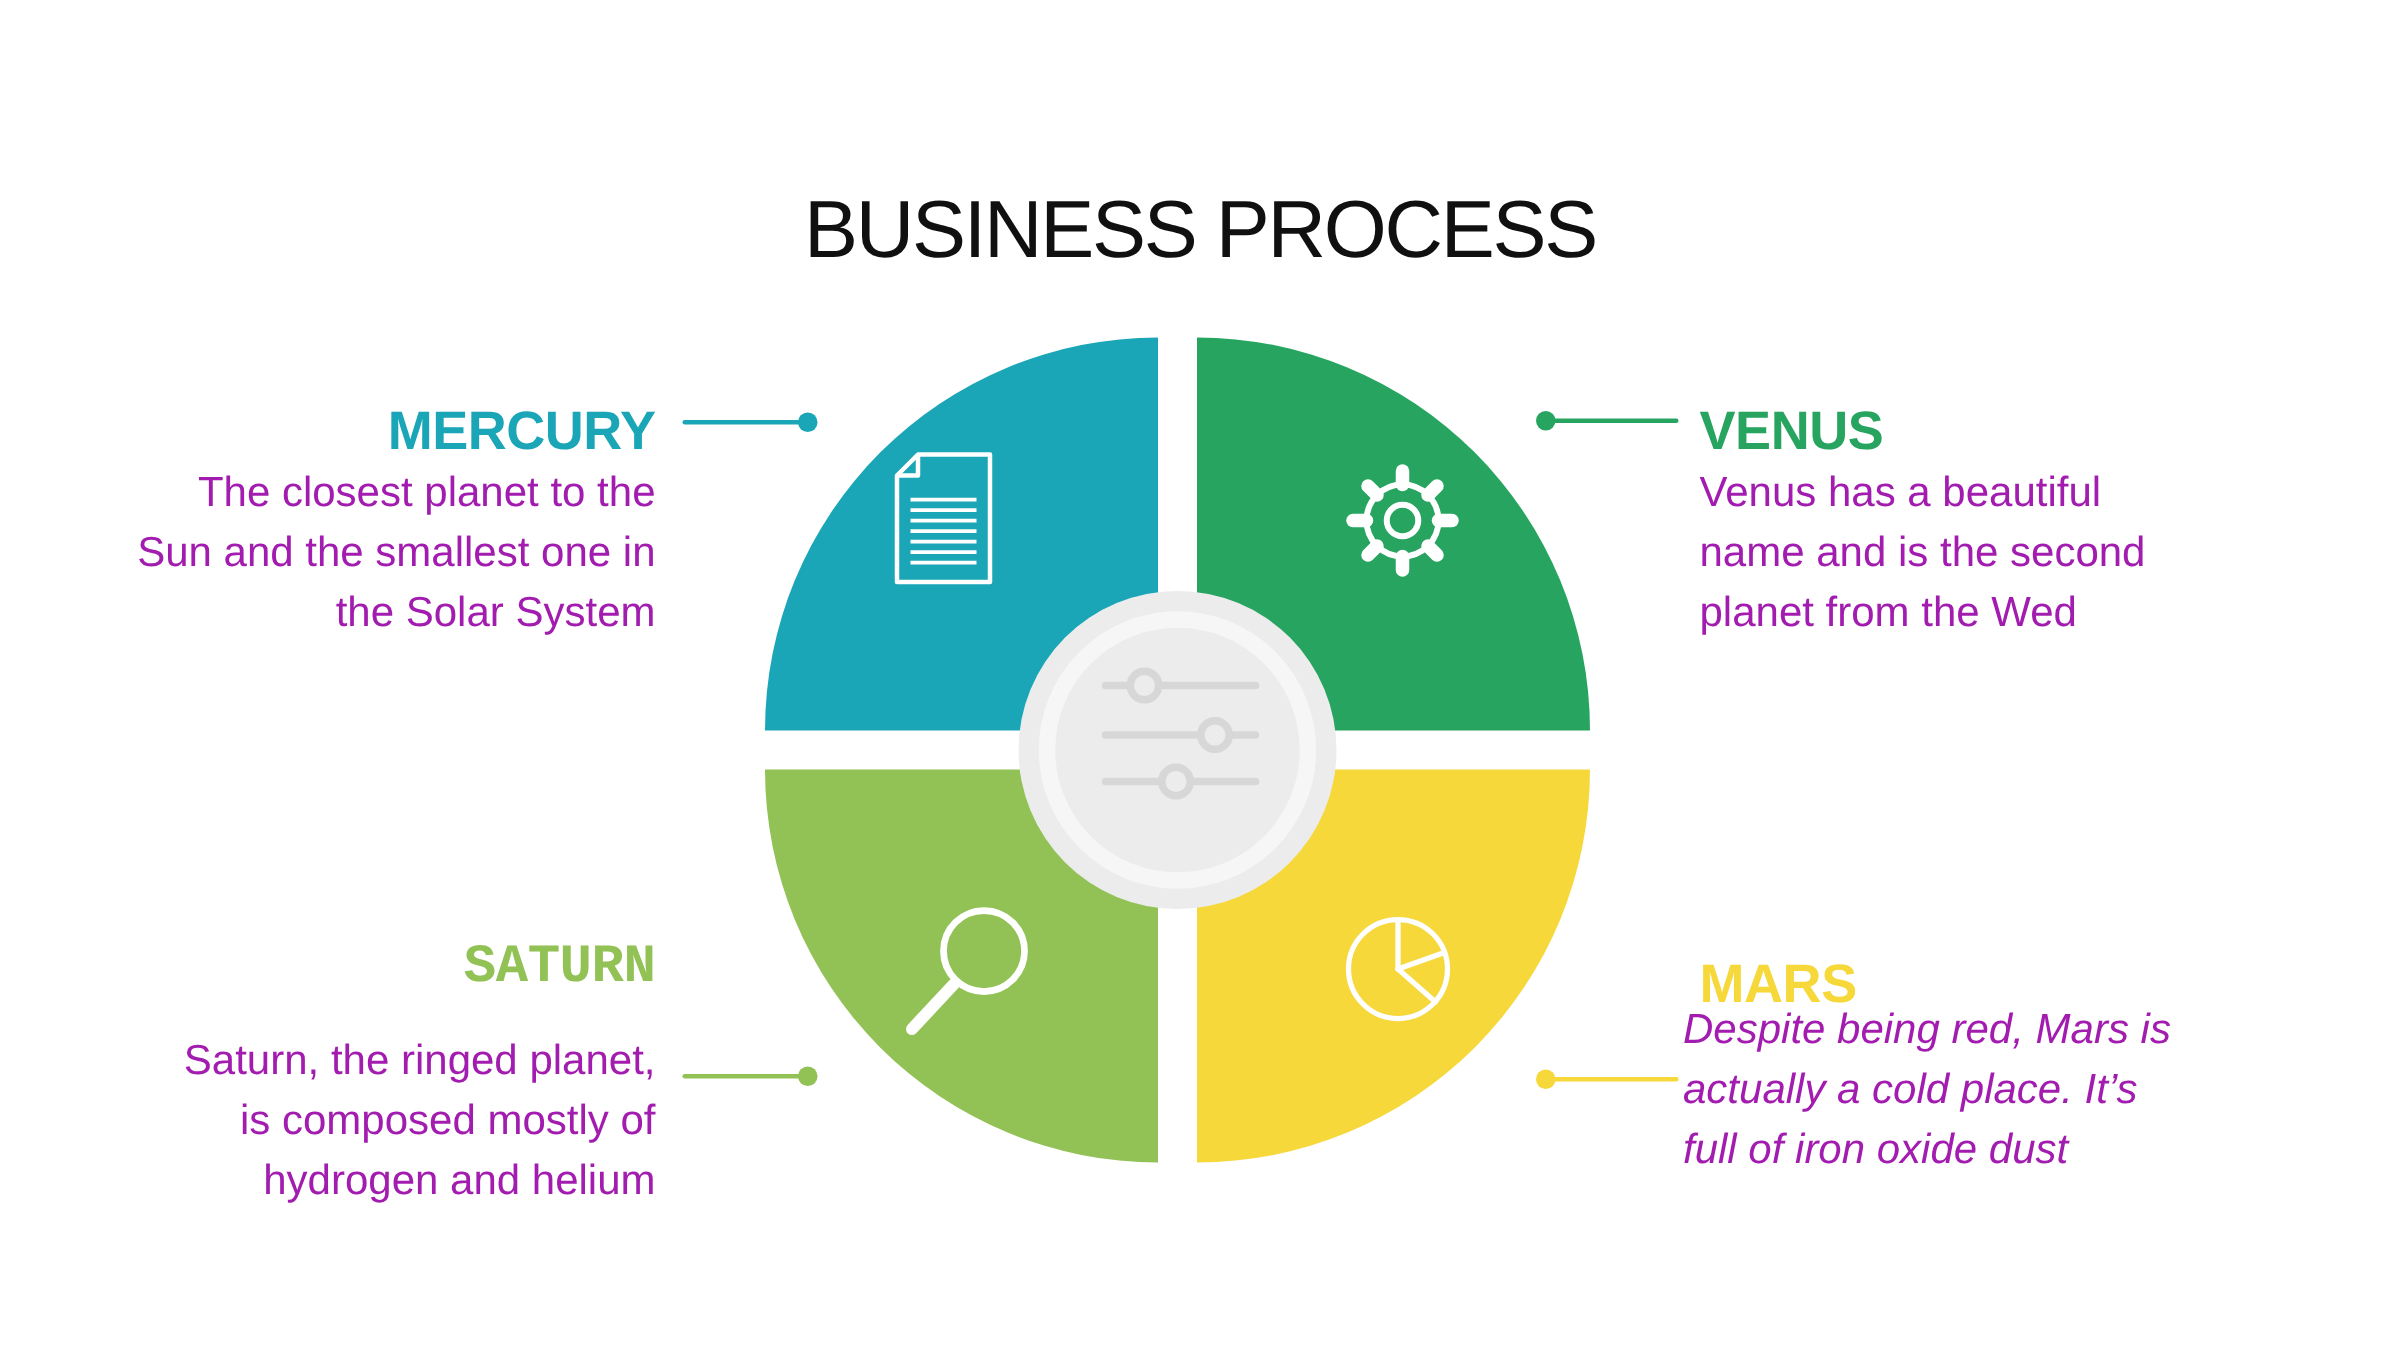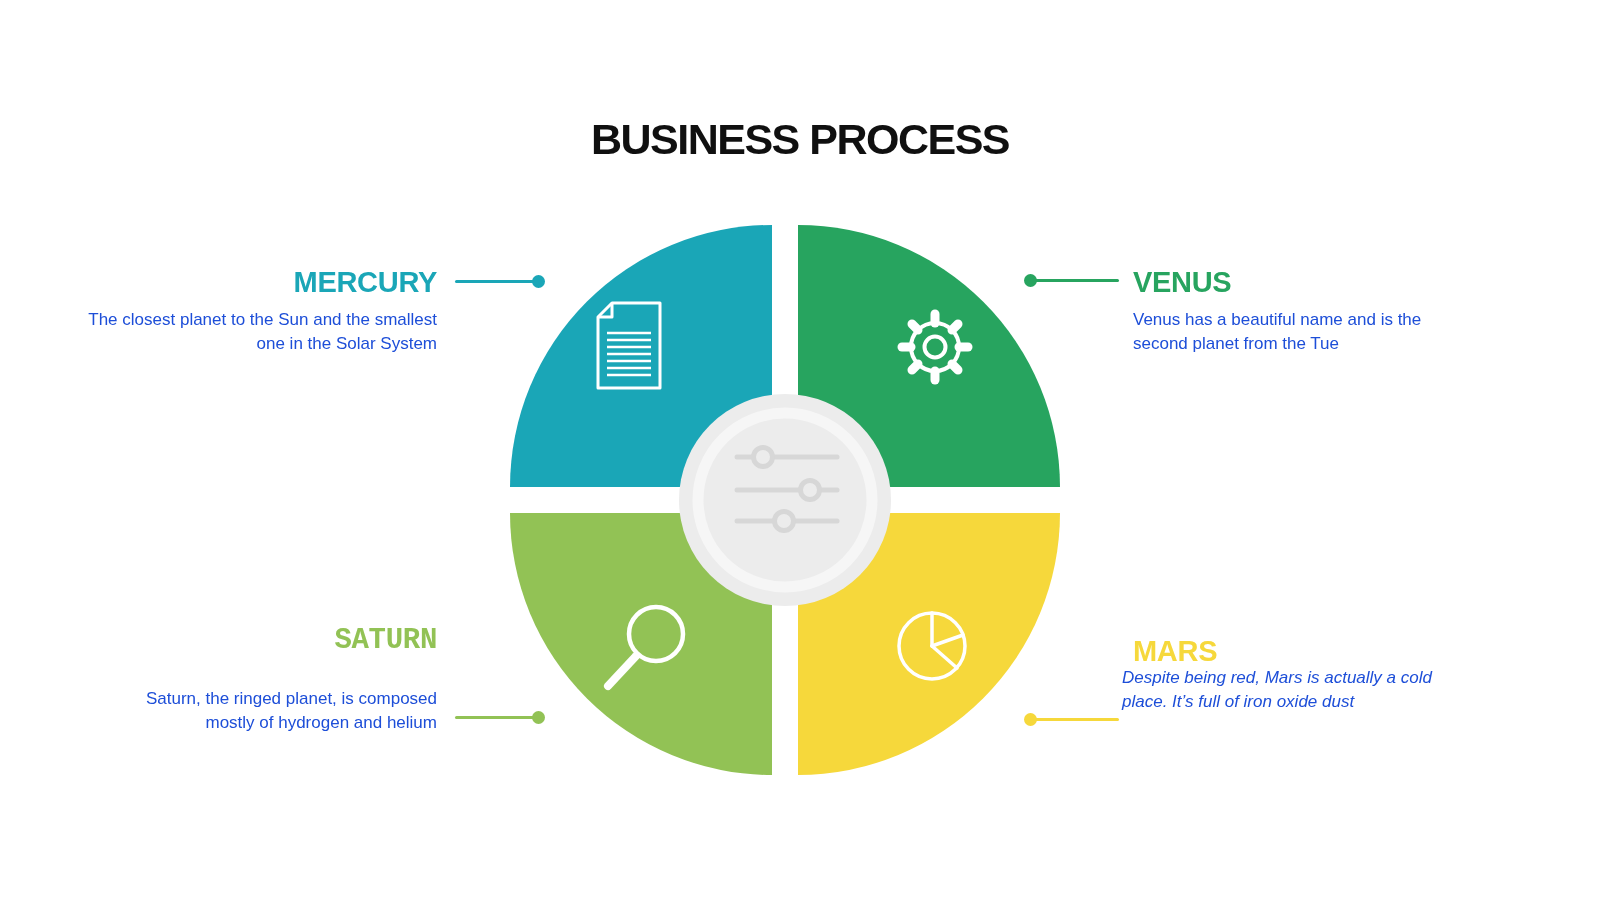--- a/index.html
+++ b/index.html
@@ -5,31 +5,31 @@
   html,body{margin:0;padding:0;}
   body{
     width:1600px;height:900px;position:relative;overflow:hidden;
     background:#ffffff;
     font-family:"Liberation Sans", sans-serif;
   }
   .slide{position:absolute;inset:0;}
   .title{
     position:absolute;top:86px;left:0;width:100%;
     text-align:center;
-    font-size:43px;font-weight:700;letter-spacing:-1.5px;
+    font-size:54px;font-weight:400;letter-spacing:-1.5px;
     color:#101010;
   }
   .diagram-svg{position:absolute;left:0;top:0;width:1600px;height:900px;pointer-events:none;}
   .label{
     position:absolute;
-    font-size:29px;font-weight:700;letter-spacing:-0.3px;
+    font-size:36px;font-weight:700;letter-spacing:-0.3px;
   }
   .desc{
     position:absolute;
-    font-size:17px;line-height:1.42;color:#1d4ed8;
+    font-size:28px;line-height:1.42;color:#a21caf;
   }
   .right-col{text-align:left;}
   .left-col{text-align:right;}
   .mercury-label{right:1163px;top:266px;}
   .mercury-desc{right:1163px;top:308px;width:350px;}
   .venus-label{left:1133px;top:266px;}
   .venus-desc{left:1133px;top:308px;width:335px;}
   .saturn-label{right:1163px;top:624px;font-family:Liberation Mono, monospace;}
   .saturn-desc{right:1163px;top:687px;width:325px;}
   .mars-label{left:1133px;top:635px;}
@@ -114,21 +114,21 @@
       </g>
     </g>
   </svg>
 
   <div class="label left-col mercury-label" style="color: rgb(26, 166, 183);">MERCURY</div>
   <div class="desc left-col mercury-desc">The closest planet to the Sun and the smallest one in the Solar System</div>
   <div class="connector mercury-line" style="background: rgb(26, 166, 183);"></div>
   <div class="dot mercury-dot" style="background: rgb(26, 166, 183);"></div>
 
   <div class="label right-col venus-label" style="color: rgb(39, 164, 95);">VENUS</div>
-  <div class="desc right-col venus-desc">Venus has a beautiful name and is the second planet from the Tue</div>
+  <div class="desc right-col venus-desc">Venus has a beautiful name and is the second planet from the Wed</div>
   <div class="connector venus-line" style="background: rgb(39, 164, 95);"></div>
   <div class="dot venus-dot" style="background: rgb(39, 164, 95);"></div>
 
   <div class="label left-col saturn-label" style="color: rgb(146, 194, 85);">SATURN</div>
   <div class="desc left-col saturn-desc">Saturn, the ringed planet, is composed mostly of hydrogen and helium</div>
   <div class="connector saturn-line" style="background: rgb(146, 194, 85);"></div>
   <div class="dot saturn-dot" style="background: rgb(146, 194, 85);"></div>
 
   <div class="label right-col mars-label" style="color: rgb(246, 216, 59);">MARS</div>
   <div class="desc right-col mars-desc">Despite being red, Mars is actually a cold place. It’s full of iron oxide dust</div>

